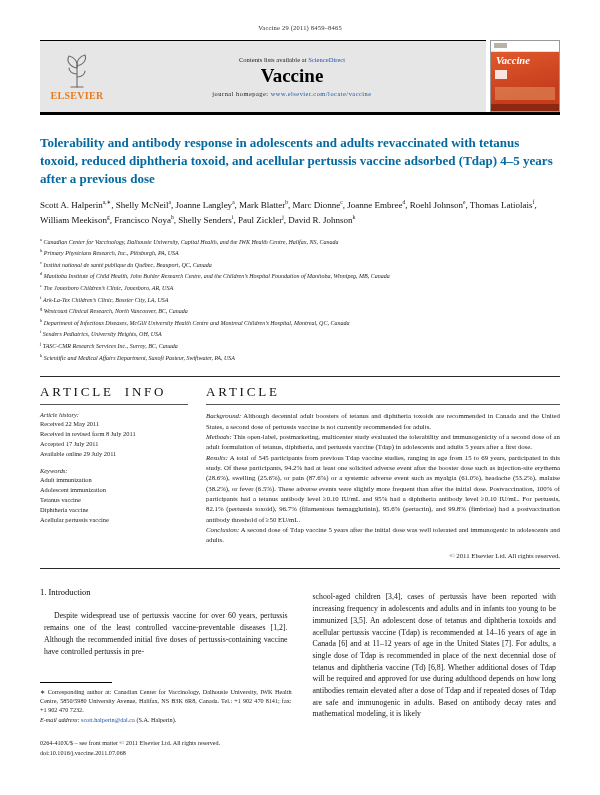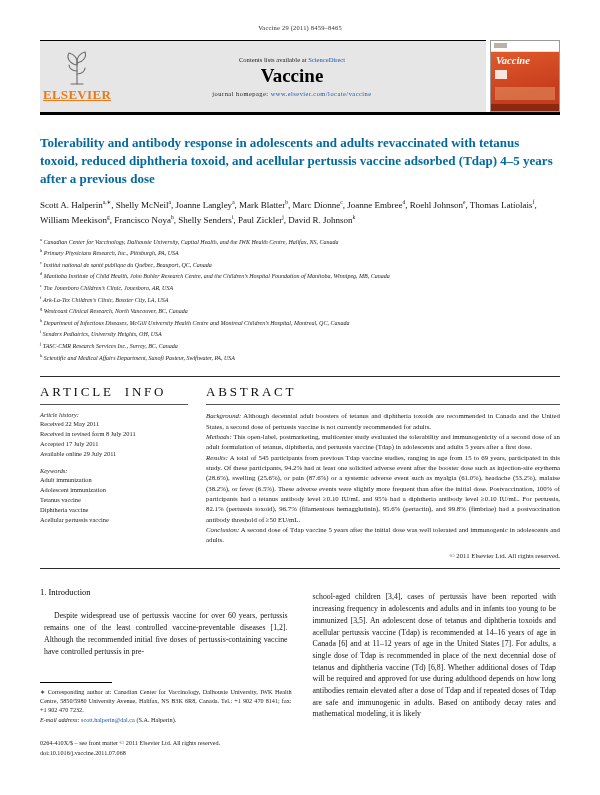--- a/index.html
+++ b/index.html
@@ -15,21 +15,21 @@
     box-sizing:border-box;padding:24px 40px 16px;
     font-family:"Liberation Serif",serif;color:#141414;
     overflow:hidden;position:relative;
   }
   .citation{text-align:center;font-size:6.5px;color:#333;letter-spacing:.2px;}
   
   .header-row{display:flex;margin-top:9px;align-items:stretch;}
   .header-box{flex:1;background:var(--mast-gray);border-top:1.2px solid #000;
     display:flex;align-items:center;padding:5px 10px 5px 6px;height:72px;box-sizing:border-box;}
   .logo-block{width:62px;display:flex;flex-direction:column;align-items:center;gap:1px;}
-  .elsevier-word{font-size:13px;font-weight:bold;color:var(--elsevier-orange);letter-spacing:.3px;text-decoration:underline;}
+  .elsevier-word{font-size:10px;font-weight:bold;color:var(--elsevier-orange);letter-spacing:.3px;}
   .mast-center{flex:1;text-align:center;}
   .contents-line{font-size:6.6px;color:#222;}
   .sd-link{color:var(--link-blue);text-decoration:none;cursor:pointer;}
   .journal-title{font-size:19px;font-weight:bold;margin:2px 0 3px;color:#000;}
   .homepage-line{font-size:6.4px;letter-spacing:.5px;color:#222;}
   .hp-link{color:var(--link-blue);text-decoration:none;cursor:pointer;}
   .cover{width:70px;margin-left:4px;border:1px solid #999;display:flex;flex-direction:column;background:#fff;box-sizing:border-box;}
   .cover-top{height:10px;background:#fff;border-bottom:1px solid #e2e2e2;position:relative;}
   .cover-top::after{content:"";position:absolute;left:3px;top:2px;width:13px;height:5px;background:#b9b2a6;}
   .cover-body{flex:1;background:linear-gradient(165deg,#e05a2b 0%,#c63d1d 75%);position:relative;}
@@ -141,21 +141,21 @@
       <div class="info-label keywords">Keywords:</div>
       <div>
           <div class="info-line">Adult immunization</div>
           <div class="info-line">Adolescent immunization</div>
           <div class="info-line">Tetanus vaccine</div>
           <div class="info-line">Diphtheria vaccine</div>
           <div class="info-line">Acellular pertussis vaccine</div>
         </div>
     </div>
     <div class="abs-col">
-      <div class="col-heading">ABSTRACT</div>
+      <div class="col-heading">ARTICLE</div>
       <div>
           <p class="abs-para"><span class="abs-label">Background:</span> Although decennial adult boosters of tetanus and diphtheria toxoids are recommended in Canada and the United States, a second dose of pertussis vaccine is not currently recommended for adults.</p>
           <p class="abs-para"><span class="abs-label">Methods:</span> This open-label, postmarketing, multicenter study evaluated the tolerability and immunogenicity of a second dose of an adult formulation of tetanus, diphtheria, and pertussis vaccine (Tdap) in adolescents and adults 5 years after a first dose.</p>
           <p class="abs-para"><span class="abs-label">Results:</span> A total of 545 participants from previous Tdap vaccine studies, ranging in age from 15 to 69 years, participated in this study. Of these participants, 94.2% had at least one solicited adverse event after the booster dose such as injection-site erythema (28.6%), swelling (25.6%), or pain (87.6%) or a systemic adverse event such as myalgia (61.0%), headache (53.2%), malaise (38.2%), or fever (6.5%). These adverse events were slightly more frequent than after the initial dose. Postvaccination, 100% of participants had a tetanus antibody level ≥0.10 IU/mL and 95% had a diphtheria antibody level ≥0.10 IU/mL. For pertussis, 82.1% (pertussis toxoid), 96.7% (filamentous hemagglutinin), 95.6% (pertactin), and 99.8% (fimbriae) had a postvaccination antibody threshold of ≥50 EU/mL.</p>
           <p class="abs-para"><span class="abs-label">Conclusion:</span> A second dose of Tdap vaccine 5 years after the initial dose was well tolerated and immunogenic in adolescents and adults.</p>
         </div>
       <div class="abs-copyright">© 2011 Elsevier Ltd. All rights reserved.</div>
     </div>
   </div>
 

